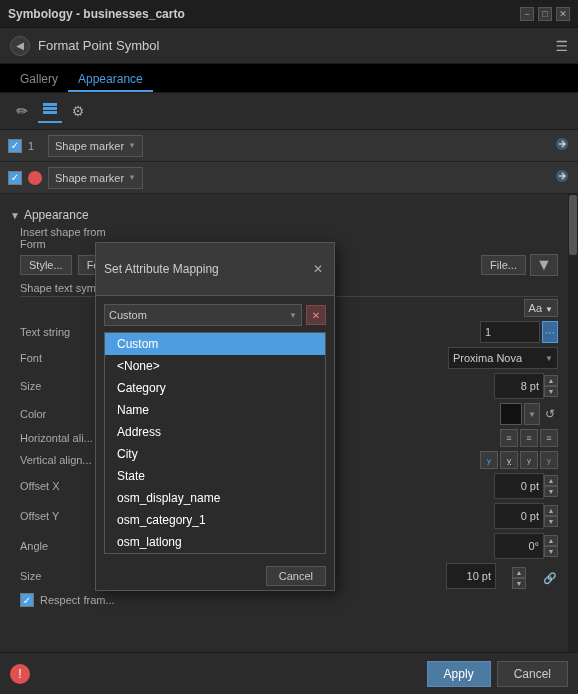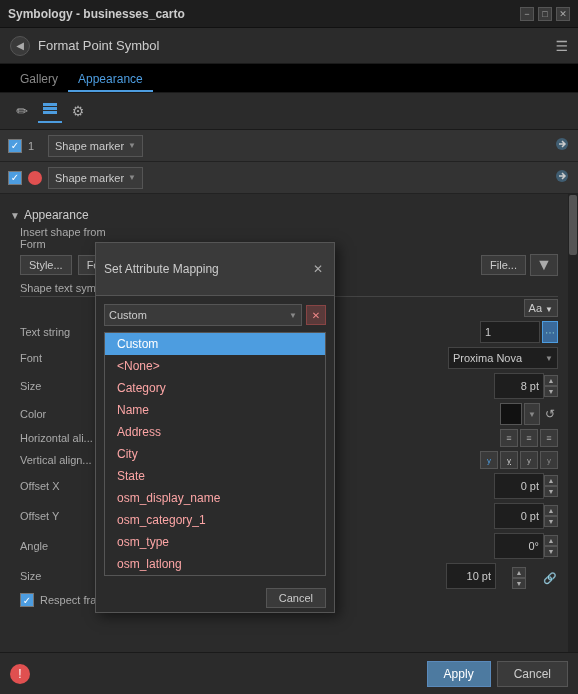--- a/index.html
+++ b/index.html
@@ -245,21 +245,21 @@
     
     .dropdown-list {
       background: #2b2b2b;
       border: 1px solid #555;
       margin-top: 0;
     }
     .dropdown-item {
       padding: 4px 12px;
       cursor: pointer;
       font-size: 12px;
-      color: #fca5a5;
+      color: #ffffff;
     }
     .dropdown-item.selected {
       background: #4d9de0;
       color: #fff;
     }
     .dialog-btn {
       background: #3a3a3a;
       border: 1px solid #555;
       color: #ccc;
       padding: 3px 12px;
@@ -634,21 +634,20 @@
         <div class="dropdown-list">
           <div class="dropdown-item selected">Custom</div>
           <div class="dropdown-item">&lt;None&gt;</div>
           <div class="dropdown-item">Category</div>
           <div class="dropdown-item">Name</div>
           <div class="dropdown-item">Address</div>
           <div class="dropdown-item">City</div>
           <div class="dropdown-item">State</div>
           <div class="dropdown-item">osm_display_name</div>
           <div class="dropdown-item">osm_category_1</div>
-          <div class="dropdown-item">osm_type</div>
           <div class="dropdown-item">osm_latlong</div>
         </div>
       </div>
       <div class="ok-cancel-row">
         <button class="dialog-btn">
           <span>Ca</span><span>ncel</span>
         </button>
       </div>
     </div>
   </div>

